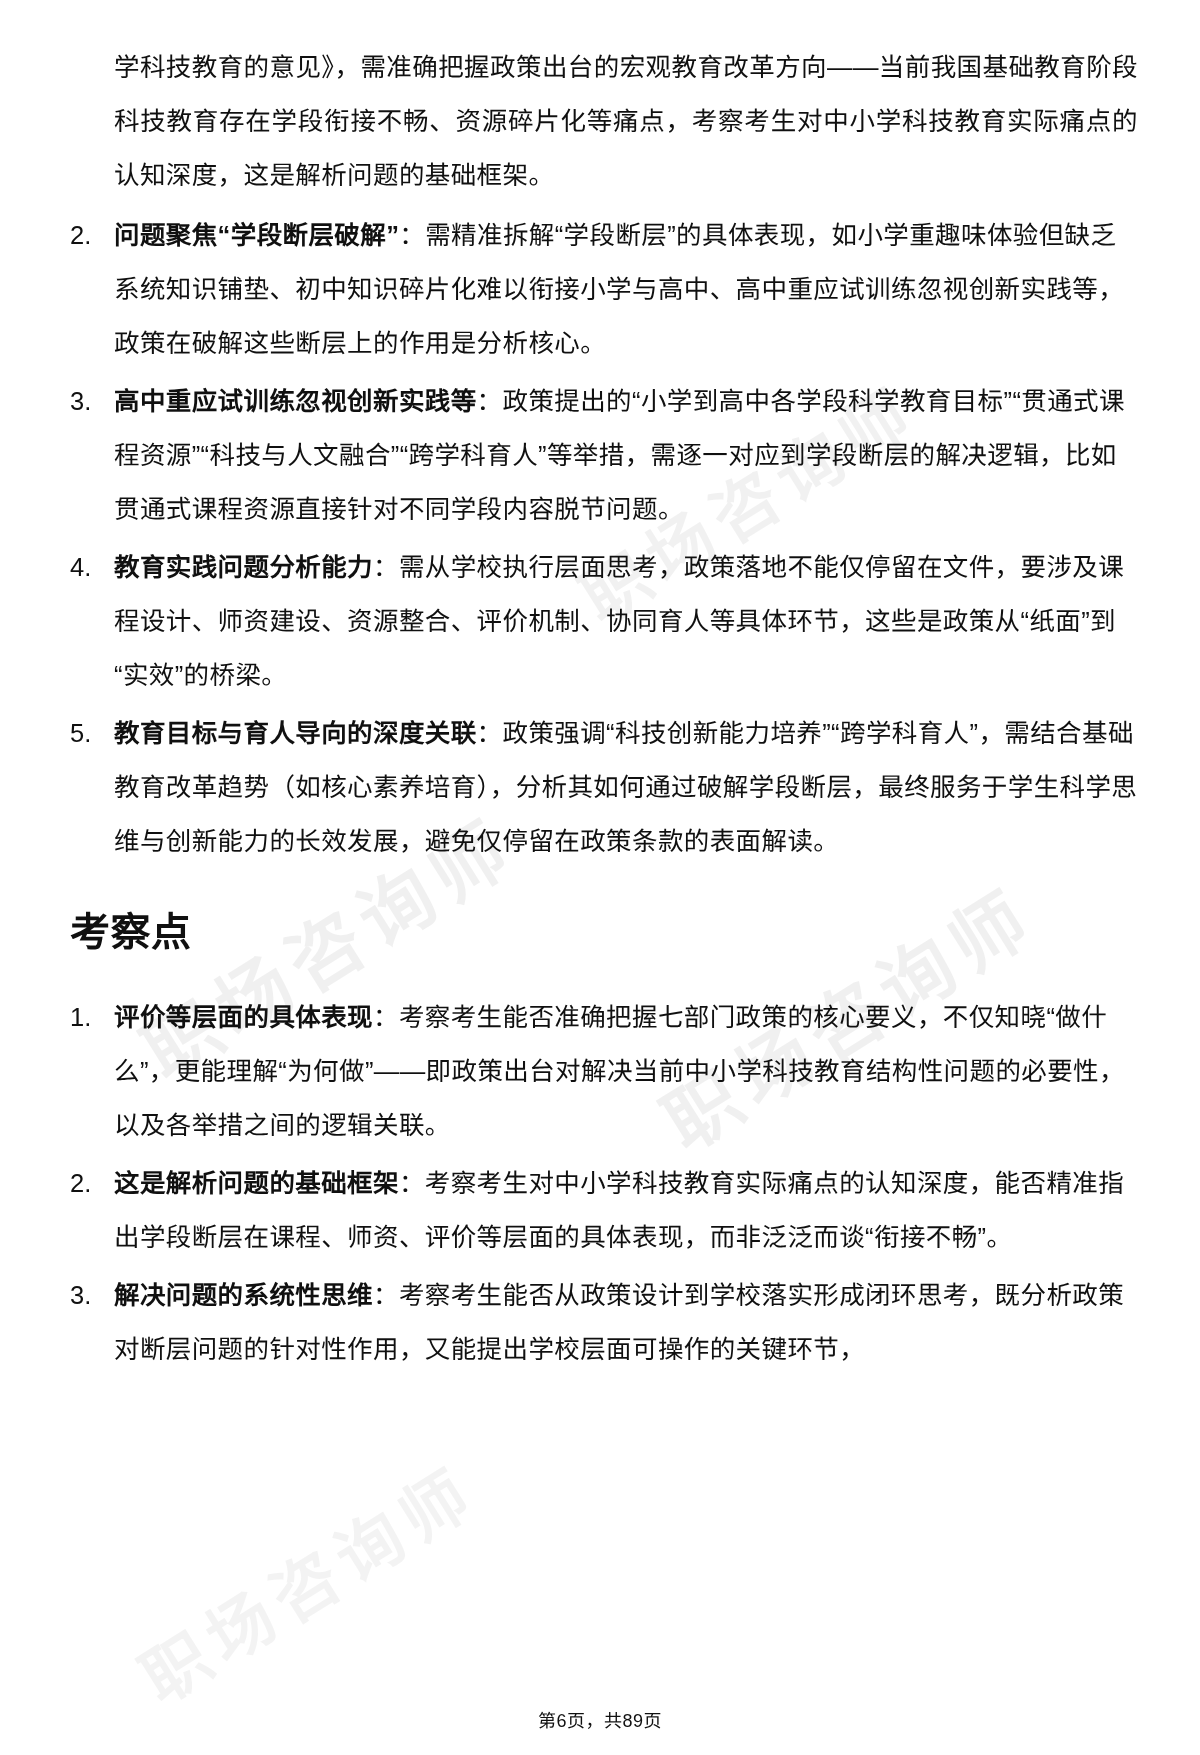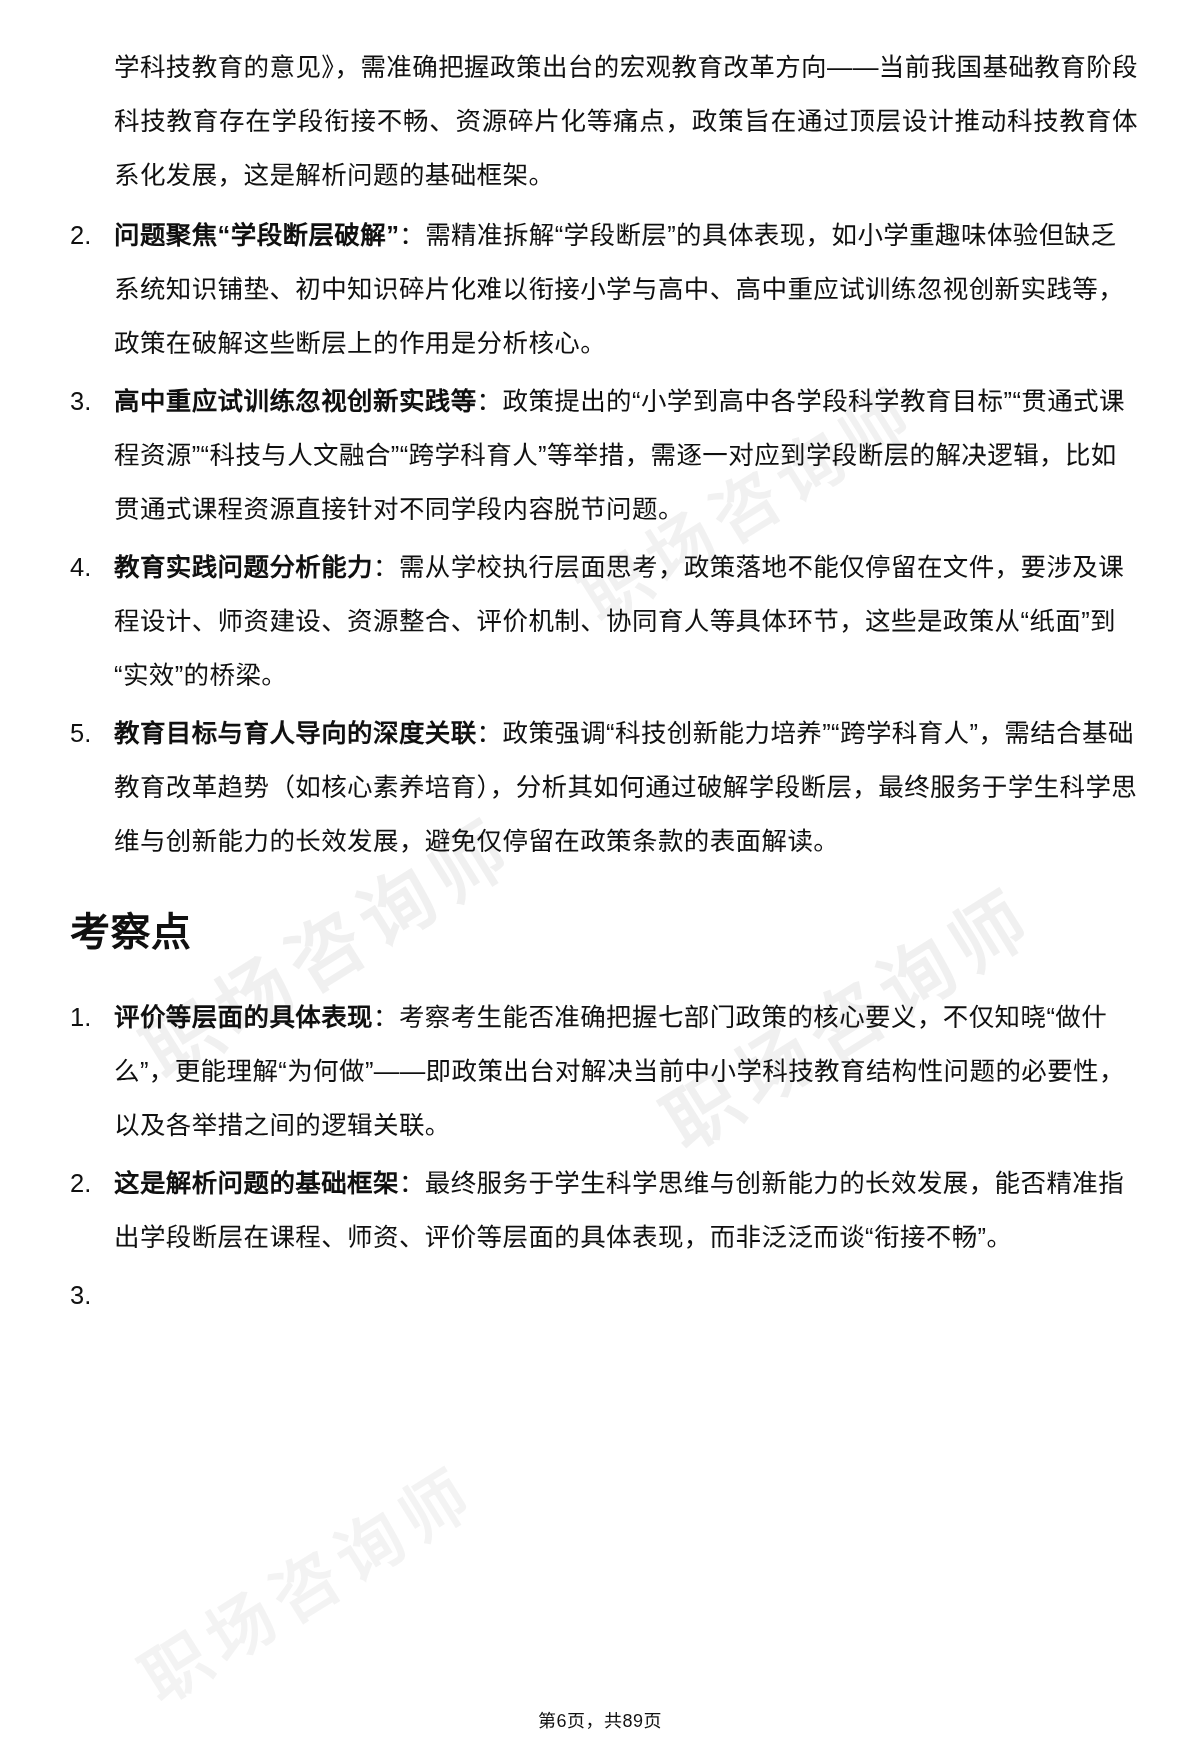--- a/index.html
+++ b/index.html
@@ -126,21 +126,21 @@
 
 <div class="watermark-layer">
   <div class="watermark-text wm-a">职场咨询师</div>
   <div class="watermark-text wm-b">职场咨询师</div>
   <div class="watermark-text wm-c">职场咨询师</div>
   <div class="watermark-text wm-d">职场咨询师</div>
 </div>
 
 <div class="page">
 
-  <p class="para cont-para">学科技教育的意见》，需准确把握政策出台的宏观教育改革方向——当前我国基础教育阶段科技教育存在学段衔接不畅、资源碎片化等痛点，政策旨在通过顶层设计推动科技教育体系化发展，这是解析问题的基础框架。</p>
+  <p class="para cont-para">学科技教育的意见》，需准确把握政策出台的宏观教育改革方向——当前我国基础教育阶段科技教育存在学段衔接不畅、资源碎片化等痛点，考察考生对中小学科技教育实际痛点的认知深度，这是解析问题的基础框架。</p>
 
   <ol class="numbered">
     <li>
       <span class="marker">2.</span>
       <span class="li-body"><span class="lead">问题聚焦“学段断层破解”</span><span>：需精准拆解“学段断层”的具体表现，如小学重趣味体验但缺乏系统知识铺垫、初中知识碎片化难以衔接小学与高中、高中重应试训练忽视创新实践等，政策在破解这些断层上的作用是分析核心。</span></span>
     </li>
     <li>
       <span class="marker">3.</span>
       <span class="li-body"><span class="lead">高中重应试训练忽视创新实践等</span><span>：政策提出的“小学到高中各学段科学教育目标”“贯通式课程资源”“科技与人文融合”“跨学科育人”等举措，需逐一对应到学段断层的解决逻辑，比如贯通式课程资源直接针对不同学段内容脱节问题。</span></span>
     </li>
@@ -156,22 +156,23 @@
 
   <h2 class="section-heading">考察点</h2>
 
   <ol class="numbered">
     <li>
       <span class="marker">1.</span>
       <span class="li-body"><span class="lead">评价等层面的具体表现</span><span>：考察考生能否准确把握七部门政策的核心要义，不仅知晓“做什么”，更能理解“为何做”——即政策出台对解决当前中小学科技教育结构性问题的必要性，以及各举措之间的逻辑关联。</span></span>
     </li>
     <li>
       <span class="marker">2.</span>
-      <span class="li-body"><span class="lead">这是解析问题的基础框架</span><span>：最终服务于学生科学思维与创新能力的长效发展，能否精准指出学段断层在课程、师资、评价等层面的具体表现，而非泛泛而谈“衔接不畅”。</span></span>
+      <span class="li-body"><span class="lead">这是解析问题的基础框架</span><span>：考察考生对中小学科技教育实际痛点的认知深度，能否精准指出学段断层在课程、师资、评价等层面的具体表现，而非泛泛而谈“衔接不畅”。</span></span>
     </li>
     <li>
       <span class="marker">3.</span>
+      <span class="li-body"><span class="lead">解决问题的系统性思维</span><span>：考察考生能否从政策设计到学校落实形成闭环思考，既分析政策对断层问题的针对性作用，又能提出学校层面可操作的关键环节，</span></span>
     </li>
   </ol>
 
 </div>
 
 <div class="footer">第6页，共89页</div>
 
 </body></html>

